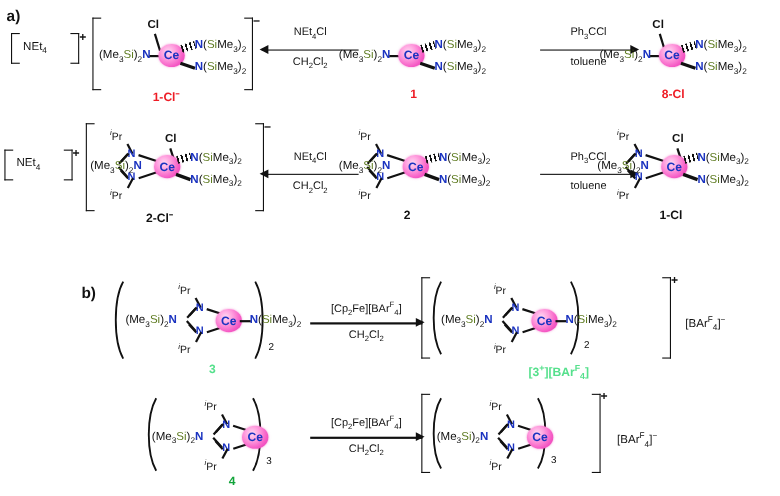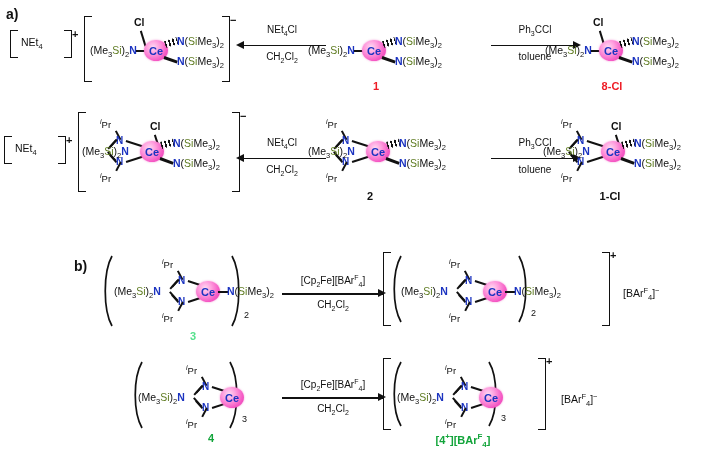--- a/index.html
+++ b/index.html
@@ -95,20 +95,21 @@
 
   <div class="hashbond" style="left:157px;top:27px;width:13px;transform:rotate(-17deg);"></div>
   <div class="abs formula" style="left:169px;top:21px;">
     <span class="f-n">N</span><span>(<span class="f-si">Si</span>Me<sub>3</sub>)<sub>2</sub></span>
   </div>
 
   <div class="bond" style="left:156px;top:42px;width:14px;height:3px;transform:rotate(19deg);"></div>
   <div class="abs formula" style="left:169px;top:41px;">
     <span class="f-n">N</span><span>(<span class="f-si">Si</span>Me<sub>3</sub>)<sub>2</sub></span>
   </div>
+  <div class="abs cmplabel red" style="left:98px;top:66px;width:90px;">1-Cl⁻</div>
 </div>
 
 <div class="abs arrowbox" style="left:234px;top:24px;">
   <div class="rtop">NEt<sub>4</sub>Cl</div>
   <div class="arrowline">
       <div class="shaft"></div>
       <div class="head-l"></div>
     </div>
   <div class="rbot">CH<sub>2</sub>Cl<sub>2</sub></div>
 </div>
@@ -196,20 +197,21 @@
 
   <div class="ce" style="left:136px;top:33px;width:24px;height:21px;">Ce</div>
   <div class="hashbond" style="left:157px;top:34px;width:13px;transform:rotate(-15deg);"></div>
   <div class="abs formula" style="left:169px;top:29px;">
     <span class="f-n">N</span><span>(<span class="f-si">Si</span>Me<sub>3</sub>)<sub>2</sub></span>
   </div>
   <div class="bond" style="left:156px;top:49px;width:14px;height:3px;transform:rotate(20deg);"></div>
   <div class="abs formula" style="left:169px;top:49px;">
     <span class="f-n">N</span><span>(<span class="f-si">Si</span>Me<sub>3</sub>)<sub>2</sub></span>
   </div>
+  <div class="abs cmplabel black" style="left:96px;top:82px;width:90px;">2-Cl⁻</div>
 </div>
 
 <div class="abs arrowbox" style="left:234px;top:137px;">
   <div class="rtop">NEt<sub>4</sub>Cl</div>
   <div class="arrowline">
       <div class="shaft"></div>
       <div class="head-l"></div>
     </div>
   <div class="rbot">CH<sub>2</sub>Cl<sub>2</sub></div>
 </div>
@@ -363,20 +365,23 @@
     <span>(Me<sub>3</sub><span class="f-si">Si</span>)<sub>2</sub><span class="f-n">N</span></span>
   </div>
   <div class="ce" style="left:100px;top:29px;width:24px;height:21px;">Ce</div>
   <div class="bond" style="left:122px;top:39px;width:10px;"></div>
   <div class="abs formula" style="left:131px;top:33px;">
     <span class="f-n">N</span><span>(<span class="f-si">Si</span>Me<sub>3</sub>)<sub>2</sub></span>
   </div>
   <div class="abs formula" style="left:240px;top:33px;">
     <span>[BAr<sup>F</sup><sub>4</sub>]<sup>−</sup></span>
   </div>
+  <div class="abs cmplabel mint" style="left:60px;top:78px;width:130px;">
+    [3<sup style="font-size:8px;">+</sup>][BAr<sup style="font-size:8px;">F</sup><sub style="font-size:8px;">4</sub>]
+  </div>
 </div>
 
 <div class="abs" style="left:130px;top:358px;width:200px;height:90px;">
   <div class="paren" style="left:0px;top:2px;">
     <svg width="14" height="70">
         <path d="M12,2 C3,18 3,52 12,68" fill="none" stroke="#111" stroke-width="1.7"></path>
       </svg>
   </div>
   <div class="paren" style="left:98px;top:2px;">
     <svg width="14" height="70">
@@ -443,16 +448,13 @@
   <div class="ringline" style="left:88px;top:28px;width:14px;transform:rotate(18deg);"></div>
   <div class="ringline" style="left:88px;top:49px;width:14px;transform:rotate(-18deg);"></div>
 
   <div class="abs formula" style="left:14px;top:33px;">
     <span>(Me<sub>3</sub><span class="f-si">Si</span>)<sub>2</sub><span class="f-n">N</span></span>
   </div>
   <div class="ce" style="left:96px;top:29px;width:24px;height:21px;">Ce</div>
   <div class="abs formula" style="left:178px;top:33px;">
     <span>[BAr<sup>F</sup><sub>4</sub>]<sup>−</sup></span>
   </div>
-  <div class="abs cmplabel green" style="left:-10px;top:74px;width:180px;">
-    [4<sup style="font-size:8px;">+</sup>][BAr<sup style="font-size:8px;">F</sup><sub style="font-size:8px;">4</sub>]
-  </div>
 </div>
 
 </body></html>

